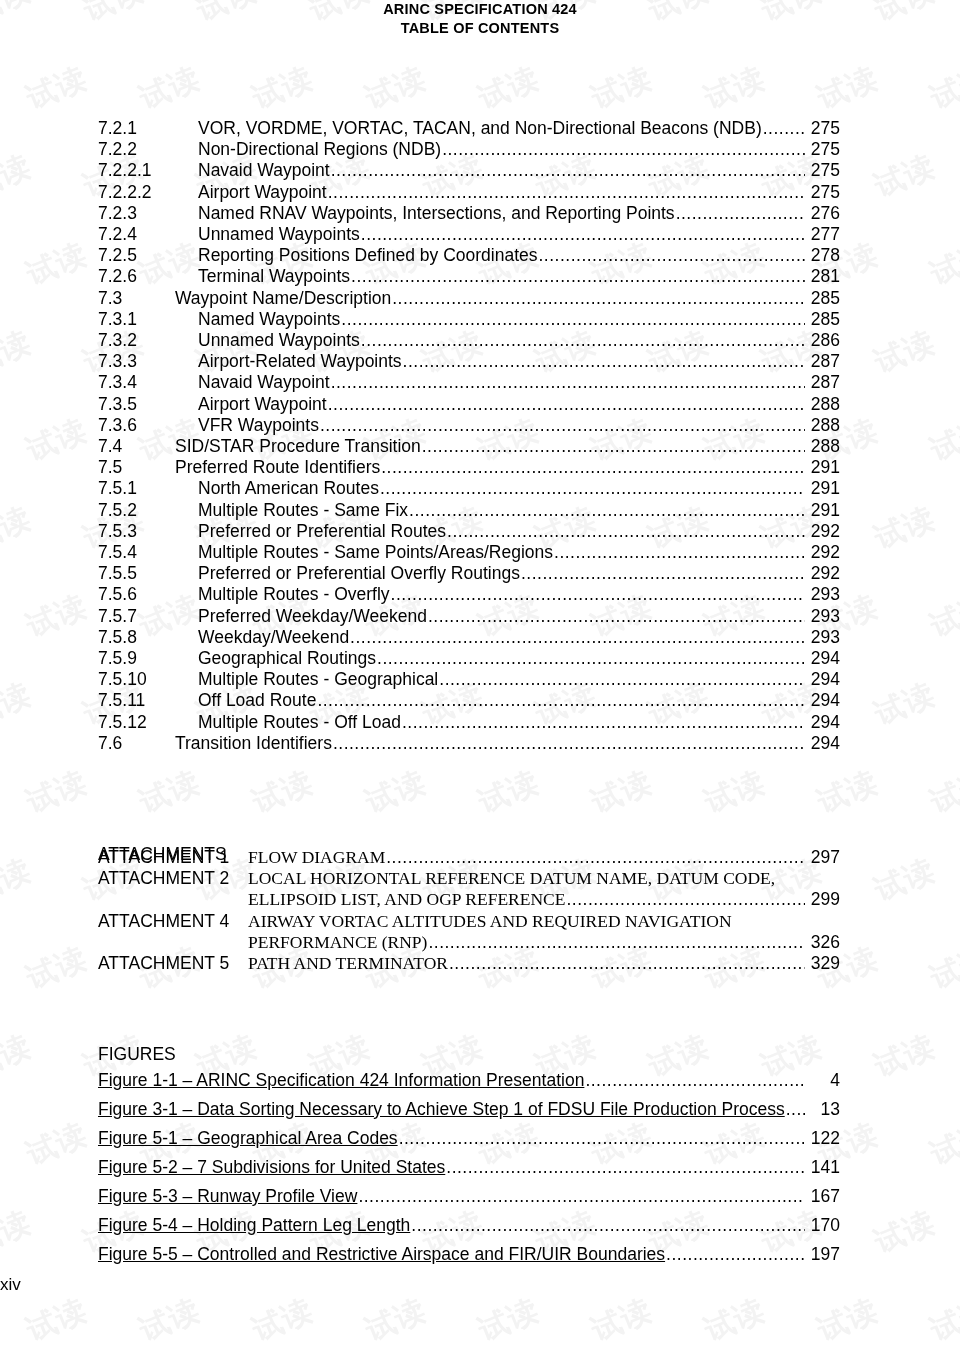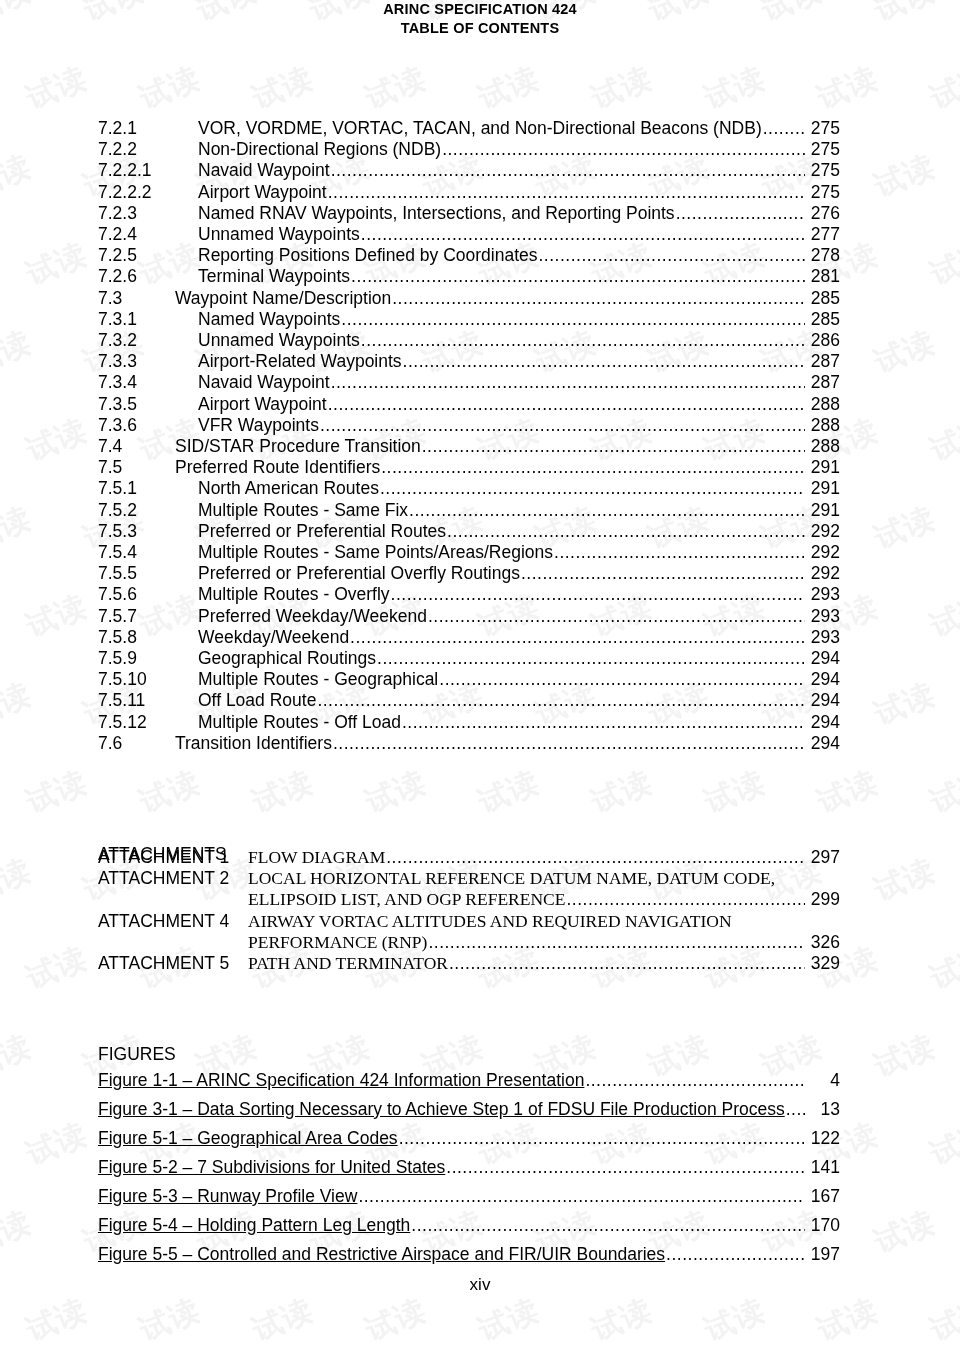--- a/index.html
+++ b/index.html
@@ -153,21 +153,20 @@
     white-space: nowrap;
   }
   .fig-title { flex: 0 0 auto; text-decoration: underline; }
 
   
   .page-number {
     position: absolute;
     top: 1275px;
     left: 0;
     width: 960px;
-    text-align: center;
     font-size: 17px;
   }
 </style>
 </head>
 <body>
 
 <div class="page">
 
   <div class="watermark-layer">
       <span class="wm" style="left: -30px; top: -20px; color: rgb(243, 243, 243);">试读</span>

